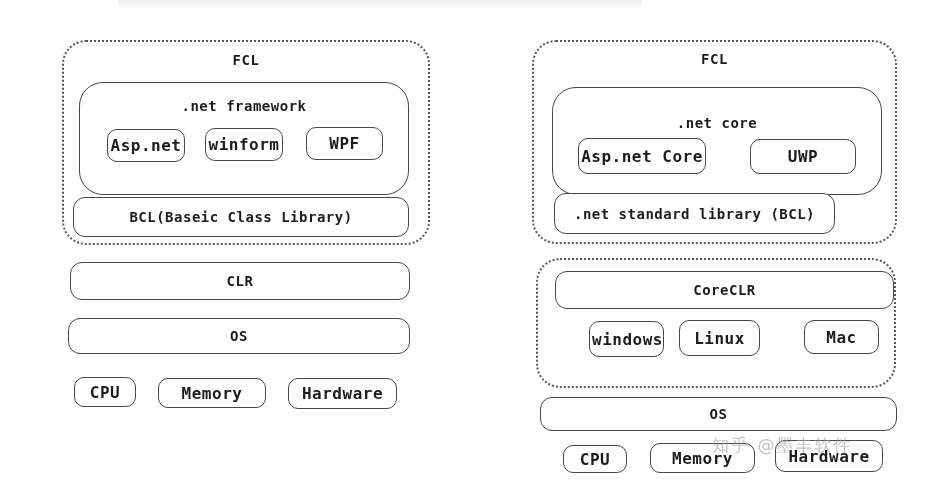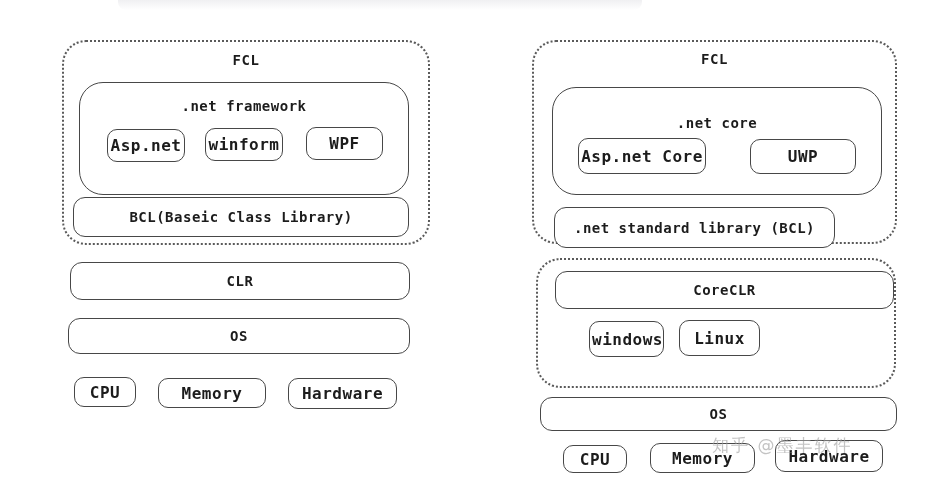--- a/index.html
+++ b/index.html
@@ -92,34 +92,37 @@
       <div class="group-title lbl" style="top:27px;">.net core</div>
 
       <div class="box solid chip" style="left:25px; top:50px; width:128px; height:36px;">
         <span class="lbl-sm">Asp.net Core</span>
       </div>
       <div class="box solid chip" style="left:197px; top:51px; width:106px; height:35px;">
         <span class="lbl-sm">UWP</span>
       </div>
     </div>
 
-    <div class="box solid bar" style="left:20px; top:165px; width:281px; height:41px;">
+    <div class="box solid bar" style="left:20px; top:151px; width:281px; height:41px;">
       <span class="lbl">.net standard library (BCL)</span>
     </div>
   </div>
 
   <div class="box dotted" style="left:536px; top:258px; width:360px; height:130px;">
     <div class="box solid bar" style="left:17px; top:11px; width:339px; height:38px;">
       <span class="lbl">CoreCLR</span>
     </div>
     <div class="box solid chip" style="left:51px; top:61px; width:75px; height:36px;justify-content:flex-end;">
       <span class="lbl-sm">windows</span>
     </div>
     <div class="box solid chip" style="left:141px; top:60px; width:81px; height:36px;">
       <span class="lbl-sm">Linux</span>
+    </div>
+    <div class="box solid chip" style="left:266px; top:60px; width:75px; height:34px;">
+      <span class="lbl-sm">Mac</span>
     </div>
   </div>
 
   <div class="box solid bar" style="left:540px; top:397px; width:357px; height:34px;">
     <span class="lbl">OS</span>
   </div>
 
   <div class="box solid chip" style="left:563px; top:445px; width:64px; height:28px;">
     <span class="lbl-sm">CPU</span>
   </div>

